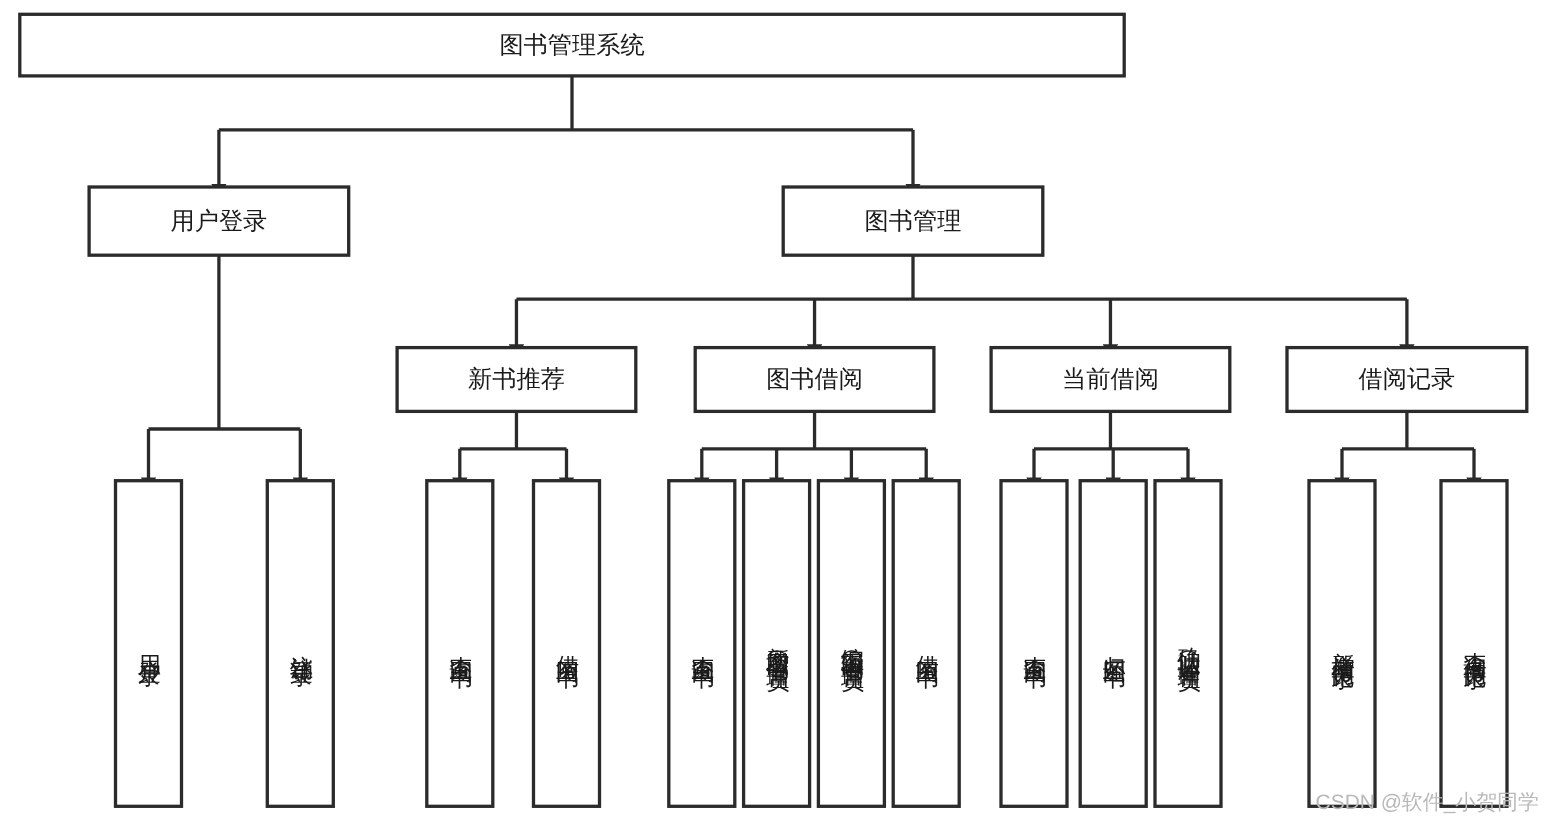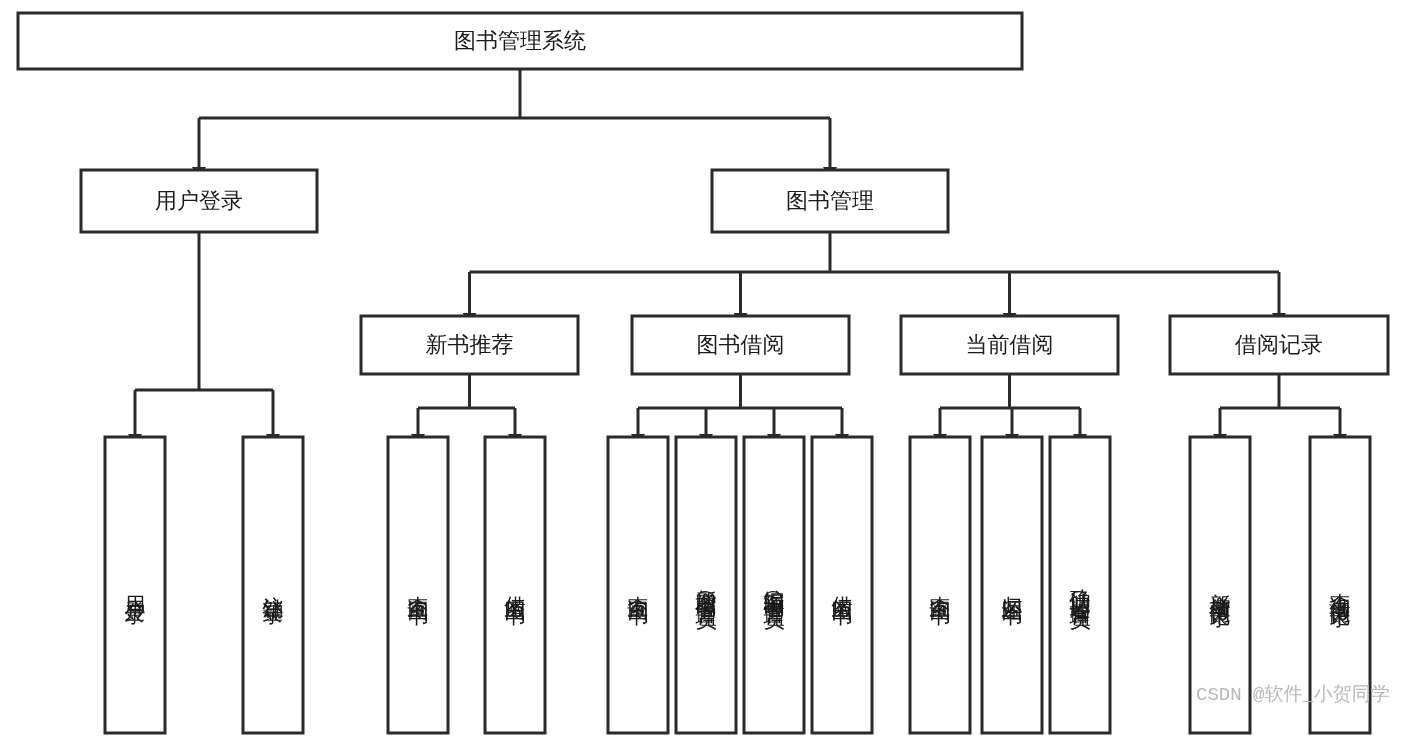--- a/index.html
+++ b/index.html
@@ -163,14 +163,14 @@
       <div class="node-label-v" style="left: 676px; top: 437px; width: 60px; height: 296px;">新增图书（管理员）</div>
       <div class="node-label-v" style="left: 744px; top: 437px; width: 60px; height: 296px;">编辑图书（管理员）</div>
       <div class="node-label-v" style="left: 812px; top: 437px; width: 60px; height: 296px;">借阅图书</div>
       <div class="node-label-v" style="left: 910px; top: 437px; width: 60px; height: 296px;">查询图书</div>
       <div class="node-label-v" style="left: 982px; top: 437px; width: 60px; height: 296px;">归还图书</div>
       <div class="node-label-v" style="left: 1050px; top: 437px; width: 60px; height: 296px;">确认归还（管理员）</div>
       <div class="node-label-v" style="left: 1190px; top: 437px; width: 60px; height: 296px;">新增借阅记录</div>
       <div class="node-label-v" style="left: 1310px; top: 437px; width: 60px; height: 296px;">查询借阅记录</div>
     </div>
 
-  <div class="watermark" style="left:1196px; top:681px;font-family:Liberation Mono, monospace;">CSDN @软件_小贺同学</div>
+  <div class="watermark" style="left:1196px; top:716px;">CSDN @软件_小贺同学</div>
 </div>
 
 </body></html>

